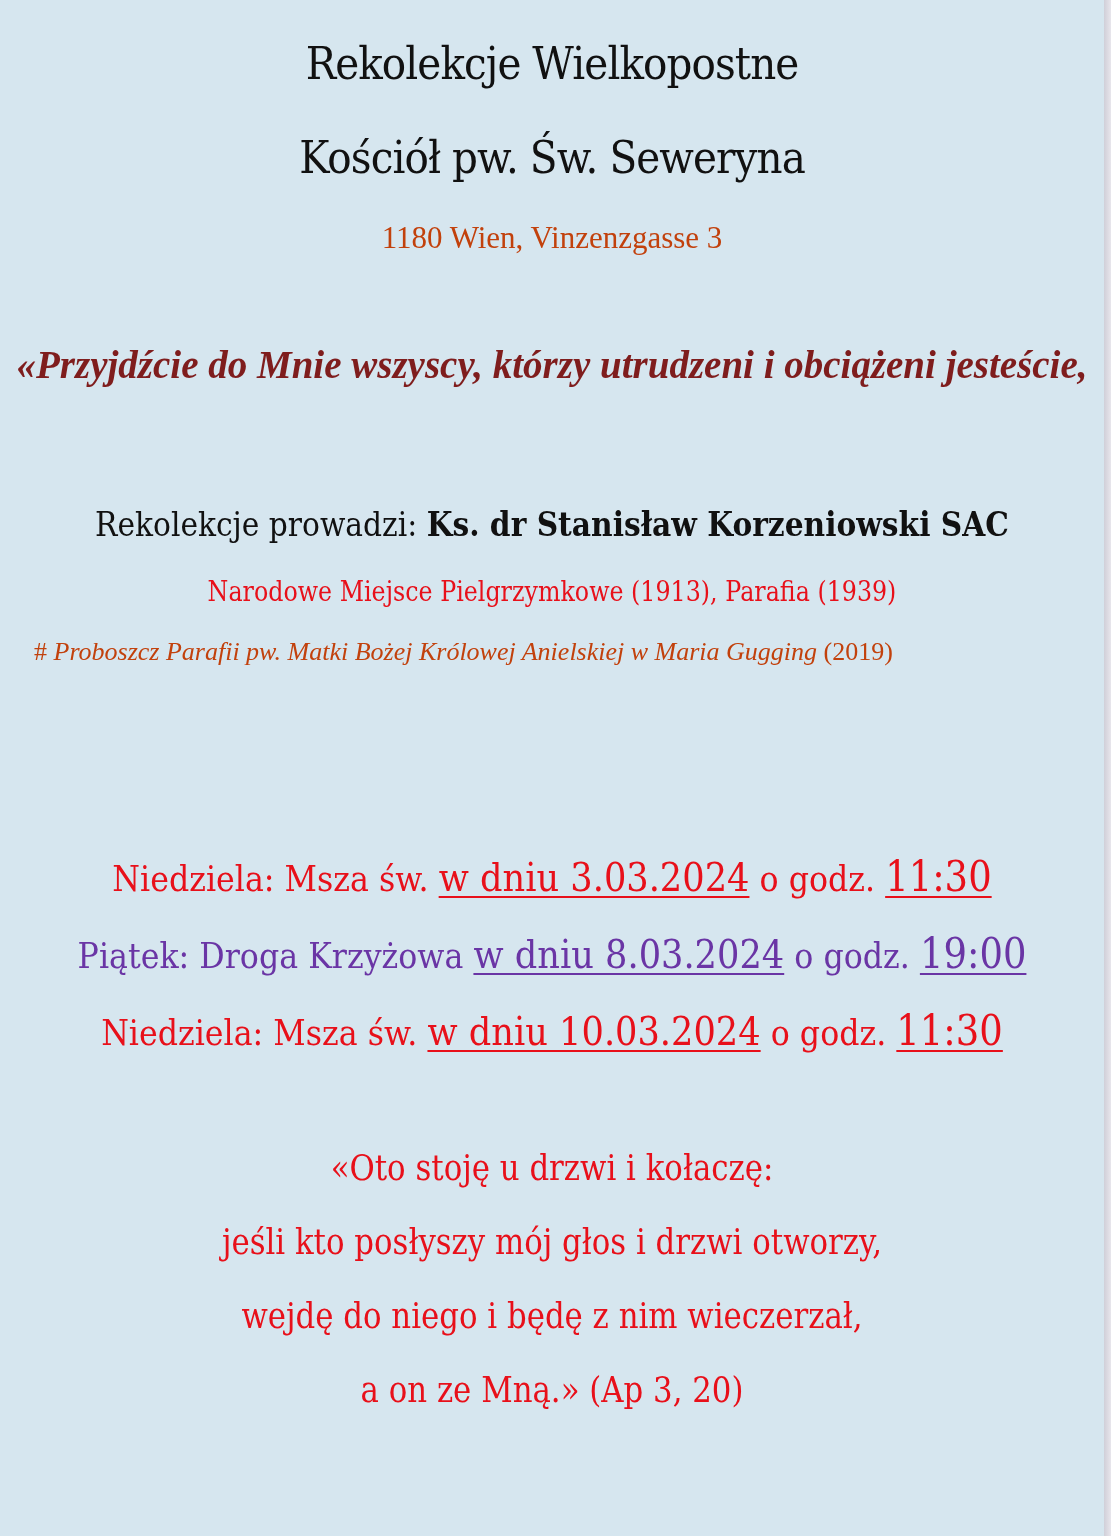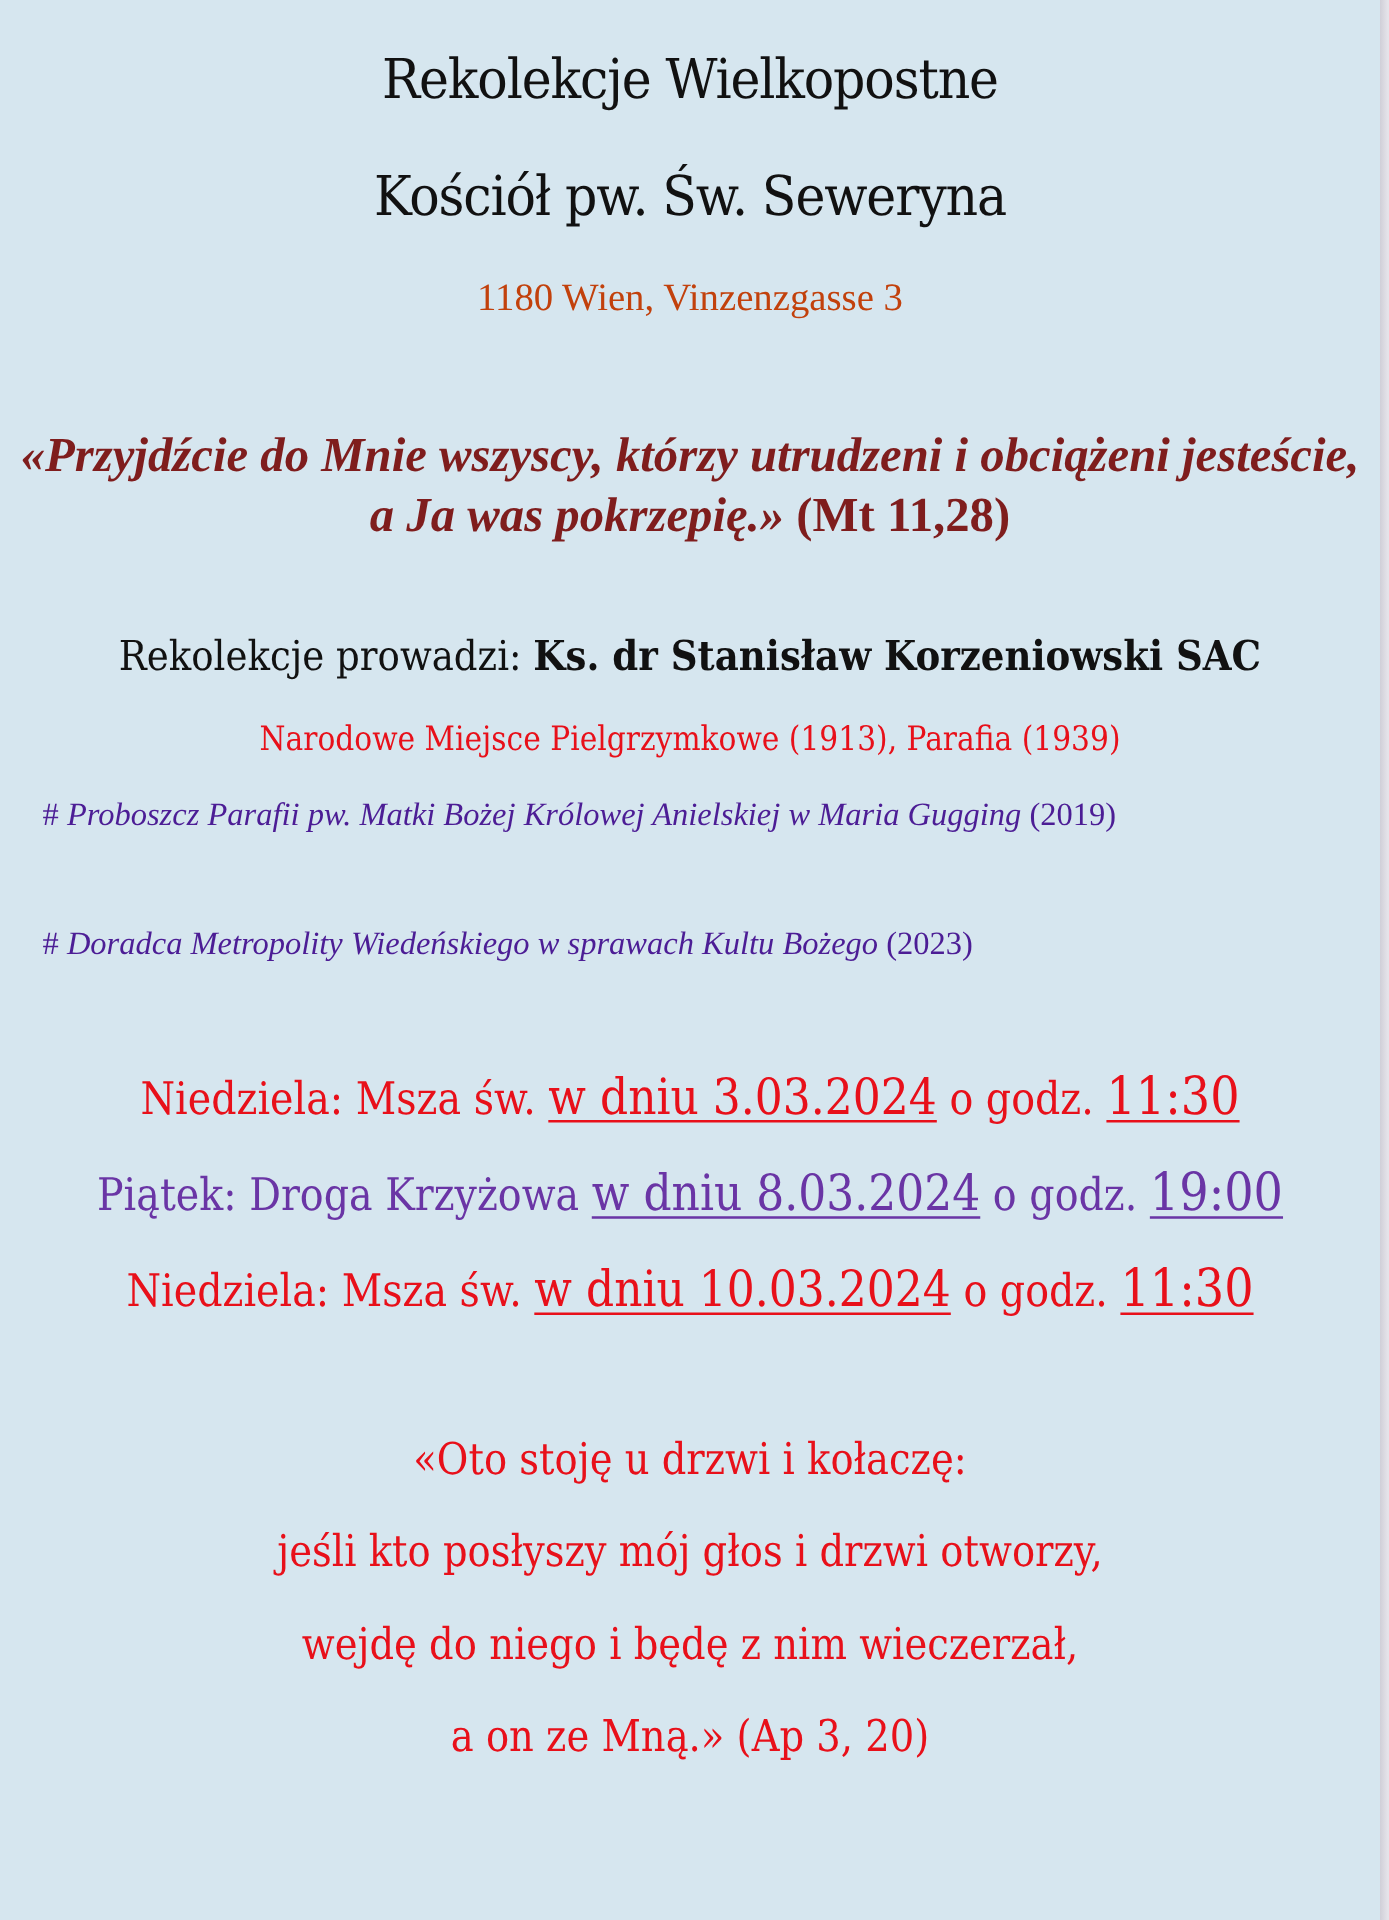--- a/index.html
+++ b/index.html
@@ -42,21 +42,21 @@
     font-family: "DejaVu Serif", serif;
     font-size: 33px; color: #111; transform: scaleX(0.9);
   }
   .leader b { font-weight: bold; }
   .subtitle {
     font-family: "DejaVu Serif", serif;
     font-size: 27px; color: #e8101a; transform: scaleX(0.88);
   }
   .bullet {
     position: absolute; left: 34px; text-align: left; white-space: nowrap;
-    font-family: "Liberation Serif", serif; font-size: 26px; color: #4c1d95;
+    font-family: "Liberation Serif", serif; font-size: 26px; color: #c2410c;
   }
   .bullet i { font-style: italic; }
   .event {
     font-family: "DejaVu Serif", serif;
     font-size: 36px; transform: scaleX(0.88);
   }
   .event .u { text-decoration: underline; text-decoration-thickness: 2px; text-underline-offset: 5px; font-size: 40px; }
   .event .t { text-decoration: underline; text-decoration-thickness: 2px; text-underline-offset: 5px; font-size: 42px; }
   .red { color: #e8101a; }
   .purple { color: #6a35a5; }
@@ -68,34 +68,28 @@
 </head>
 <body>
 
 <div class="page">
 
   <div class="line title" style="top:38px;">Rekolekcje Wielkopostne</div>
   <div class="line title" style="top:132px;">Kościół pw. Św. Seweryna</div>
   <div class="line addr" style="top:220px;">1180 Wien, Vinzenzgasse 3</div>
 
   <div class="line quote1" style="top:342px;">«Przyjdźcie do Mnie wszyscy, którzy utrudzeni i obciążeni jesteście,</div>
-  <div class="line quote1" style="top:390px;">
-    <span>a Ja was pokrzepię.»</span><span class="ref"> (Mt 11,28)</span>
-  </div>
 
   <div class="line leader" style="top:505px;">
     <span>Rekolekcje prowadzi: </span><b>Ks. dr Stanisław Korzeniowski SAC</b>
   </div>
   <div class="line subtitle" style="top:576px;">Narodowe Miejsce Pielgrzymkowe (1913), Parafia (1939)</div>
 
   <div class="bullet" style="top:637px;">
     <span># </span><i>Proboszcz Parafii pw. Matki Bożej Królowej Anielskiej w Maria Gugging</i><span> (2019)</span>
-  </div>
-  <div class="bullet" style="top:740px;">
-    <span># </span><i>Doradca Metropolity Wiedeńskiego w sprawach Kultu Bożego</i><span> (2023)</span>
   </div>
 
   <div class="line event red" style="top:852px;">
     <span>Niedziela: Msza św. </span><span class="u">w dniu 3.03.2024</span><span> o godz. </span><span class="t">11:30</span>
   </div>
   <div class="line event purple" style="top:929px;">
     <span>Piątek: Droga Krzyżowa </span><span class="u">w dniu 8.03.2024</span><span> o godz. </span><span class="t">19:00</span>
   </div>
   <div class="line event red" style="top:1006px;">
     <span>Niedziela: Msza św. </span><span class="u">w dniu 10.03.2024</span><span> o godz. </span><span class="t">11:30</span>

